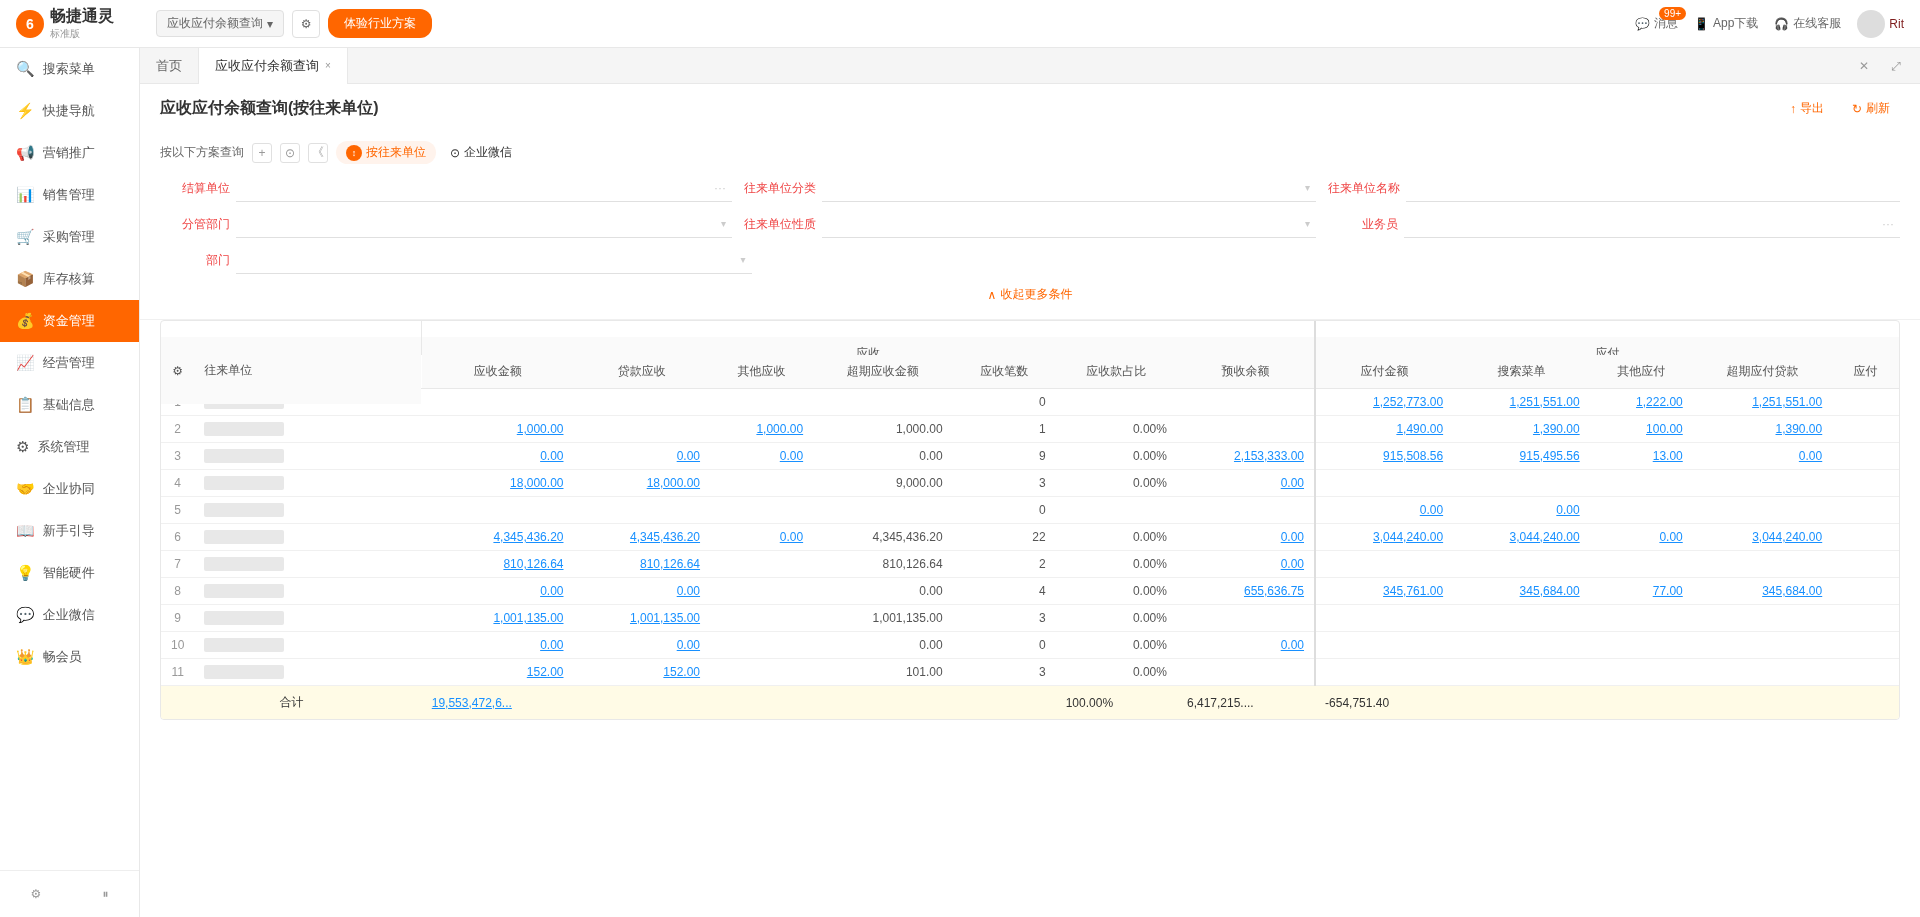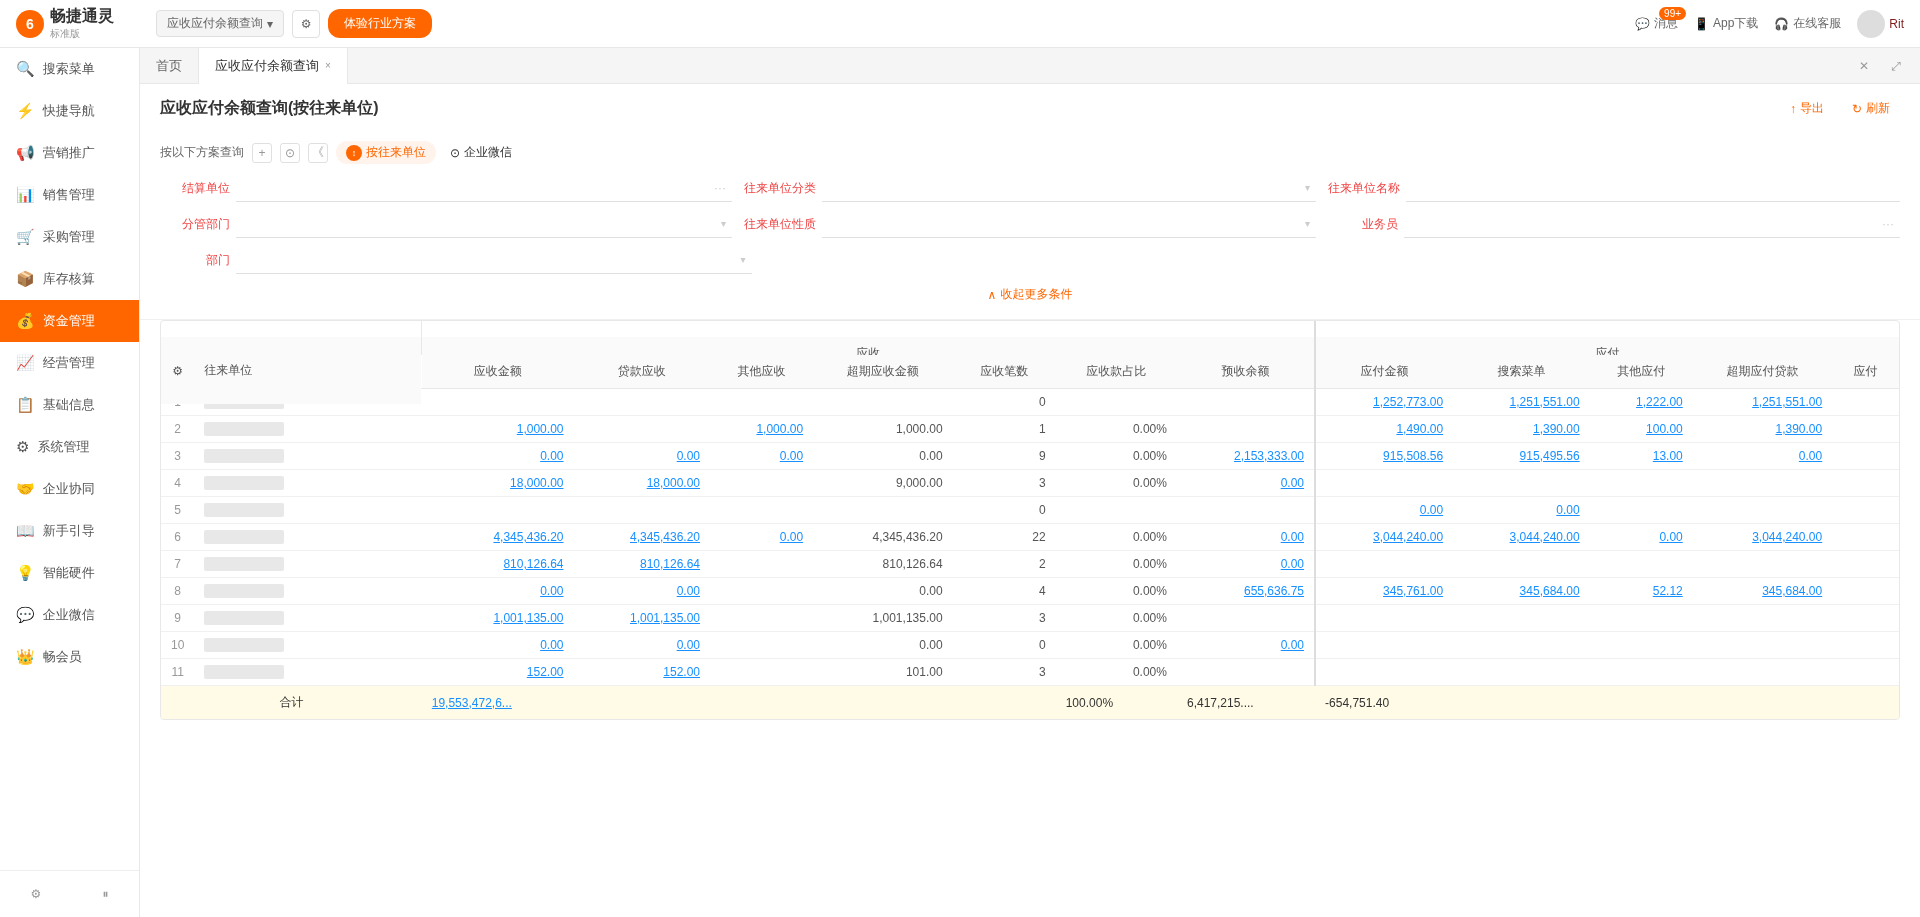--- a/index.html
+++ b/index.html
@@ -468,21 +468,21 @@
     <td><span style="display:inline-block; background:#e8e8e8; border-radius:2px; min-width:80px; height:14px; color:transparent;">hidden</span></td>
     <td><span class="cell-link">0.00</span></td>
     <td><span class="cell-link">0.00</span></td>
     <td></td>
     <td>0.00</td>
     <td>4</td>
     <td>0.00%</td>
     <td style="border-right: 2px solid #ddd;"><span class="cell-link">655,636.75</span></td>
     <td><span class="cell-link">345,761.00</span></td>
     <td><span class="cell-link">345,684.00</span></td>
-    <td><span class="cell-link">52.12</span></td>
+    <td><span class="cell-link">77.00</span></td>
     <td><span class="cell-link">345,684.00</span></td>
     <td></td>
   </tr>
                   <tr>
     <td>9</td>
     <td><span style="display:inline-block; background:#e8e8e8; border-radius:2px; min-width:80px; height:14px; color:transparent;">hidden</span></td>
     <td><span class="cell-link">1,001,135.00</span></td>
     <td><span class="cell-link">1,001,135.00</span></td>
     <td></td>
     <td>1,001,135.00</td>

